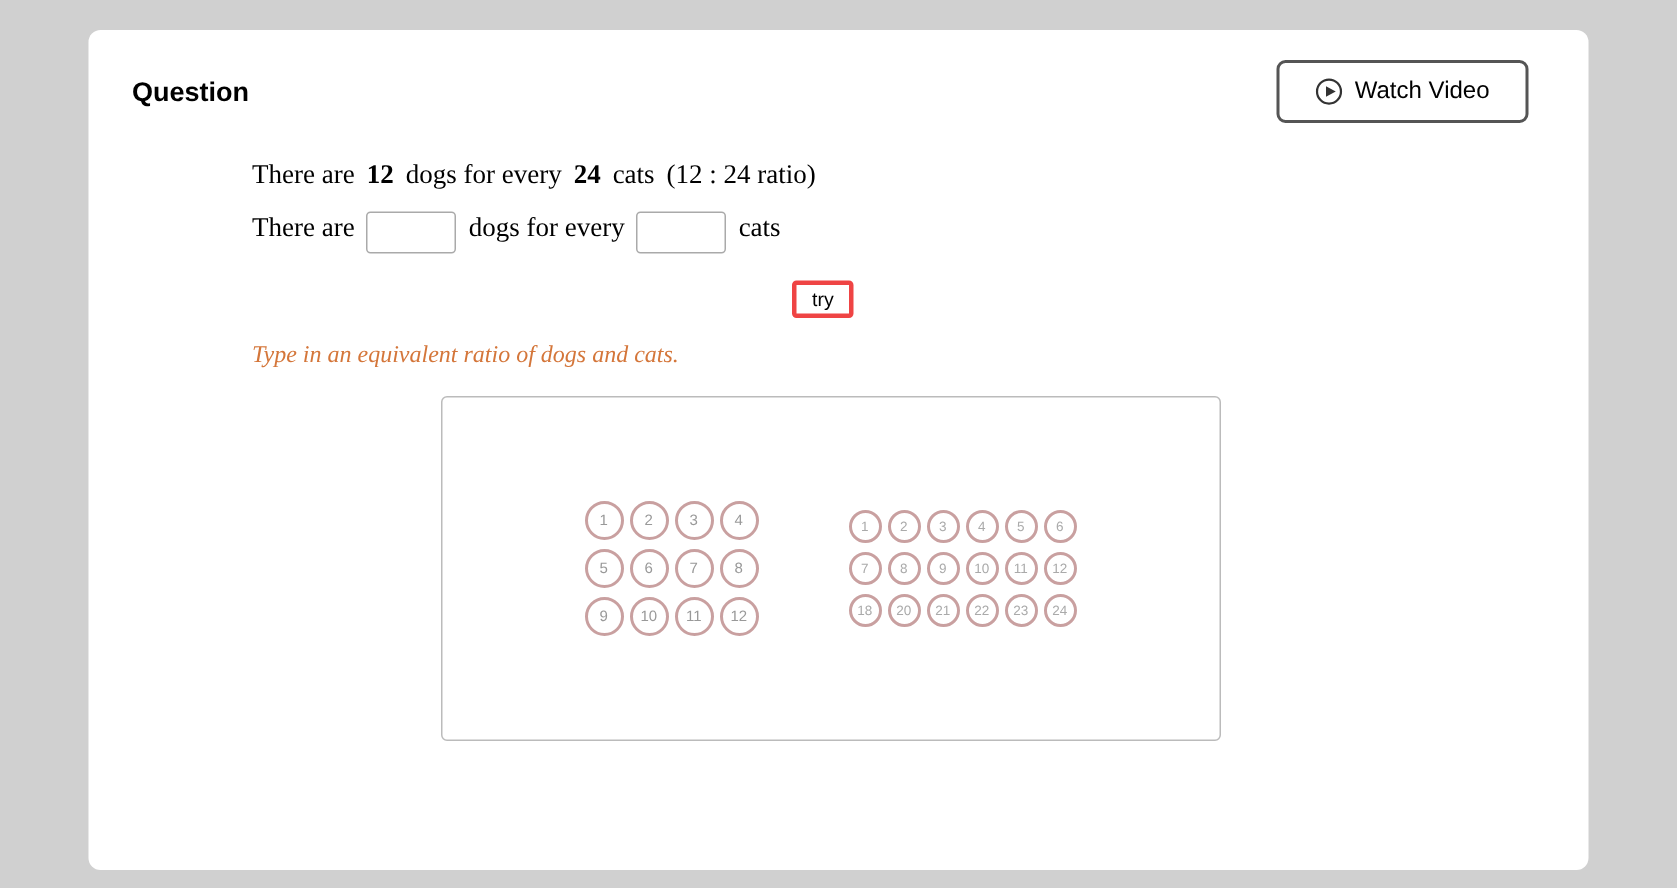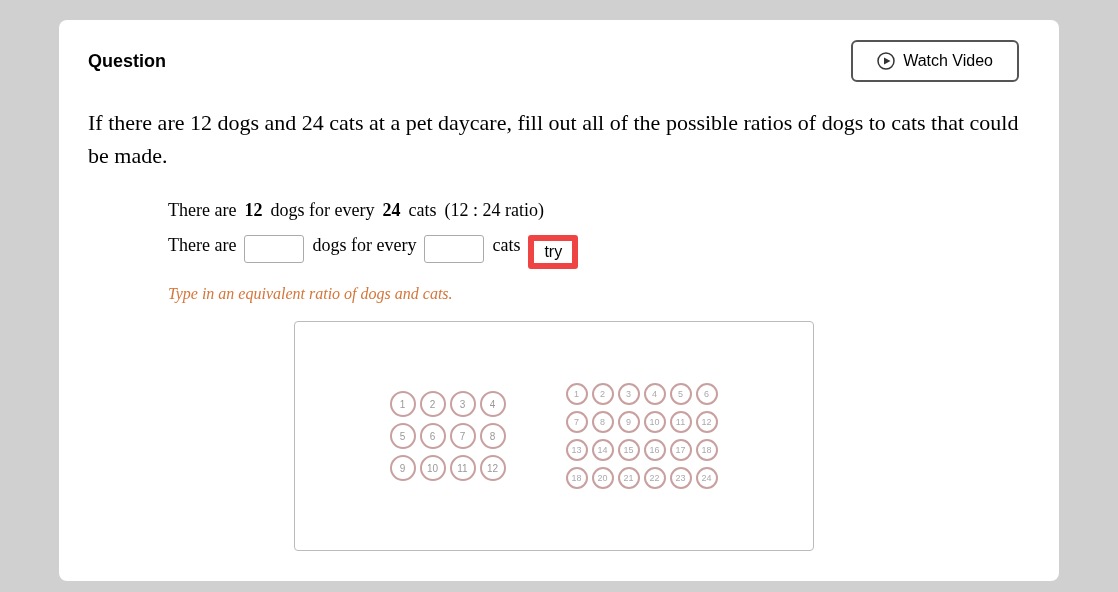--- a/index.html
+++ b/index.html
@@ -88,27 +88,28 @@
       border: 1px solid #aaa;
       border-radius: 3px;
       width: 60px;
       height: 28px;
       font-size: 16px;
       text-align: center;
       background: white;
       outline: none;
     }
     .try-btn {
-      border: 6px solid #ef4444;
+      border: 3px solid #ef4444;
       background: white;
       border-radius: 3px;
       padding: 2px 10px;
-      font-size: 16px;
+      font-size: 13px;
       cursor: pointer;
       font-family: Arial, sans-serif;
+      margin-top: 46px;
     }
     .hint-text {
       color: #d4763a;
       font-size: 16px;
       margin-left: 80px;
       font-family: Liberation Serif, serif;
       margin-bottom: 18px;
       font-style: italic;
     }
     .visual-box {
@@ -173,21 +174,20 @@
           <svg width="18" height="18" viewBox="0 0 18 18">
             <circle cx="9" cy="9" r="8" fill="none" stroke="#333" stroke-width="1.5"></circle>
             <polygon points="7,5.5 13.5,9 7,12.5" fill="#333"></polygon>
           </svg>
         </span>
         <span>Watch Video</span>
       </button>
     </div>
   </div>
 
-  <p class="main-question">If there are 12 dogs and 24 cats at a pet daycare, fill out all of the possible ratios of dogs to cats that could be made.</p>
 
   <div class="ratio-lines">
 
     <div class="ratio-line">
       <span>There are</span>
       <span class="ratio-value" style="font-weight:bold;">12</span>
       <span>dogs for every</span>
       <span class="ratio-value" style="font-weight:bold;">24</span>
       <span>cats</span>
       <span>(12 : 24 ratio)</span>
@@ -242,28 +242,20 @@
       </div>
       <div class="circles-row">
         <div class="circle-small">7</div>
         <div class="circle-small">8</div>
         <div class="circle-small">9</div>
         <div class="circle-small">10</div>
         <div class="circle-small">11</div>
         <div class="circle-small">12</div>
       </div>
       <div class="circles-row">
-        <div class="circle-small">13</div>
-        <div class="circle-small">14</div>
-        <div class="circle-small">15</div>
-        <div class="circle-small">16</div>
-        <div class="circle-small">17</div>
-        <div class="circle-small">18</div>
-      </div>
-      <div class="circles-row">
         <div class="circle-small">18</div>
         <div class="circle-small">20</div>
         <div class="circle-small">21</div>
         <div class="circle-small">22</div>
         <div class="circle-small">23</div>
         <div class="circle-small">24</div>
       </div>
     </div>
 
   </div>

